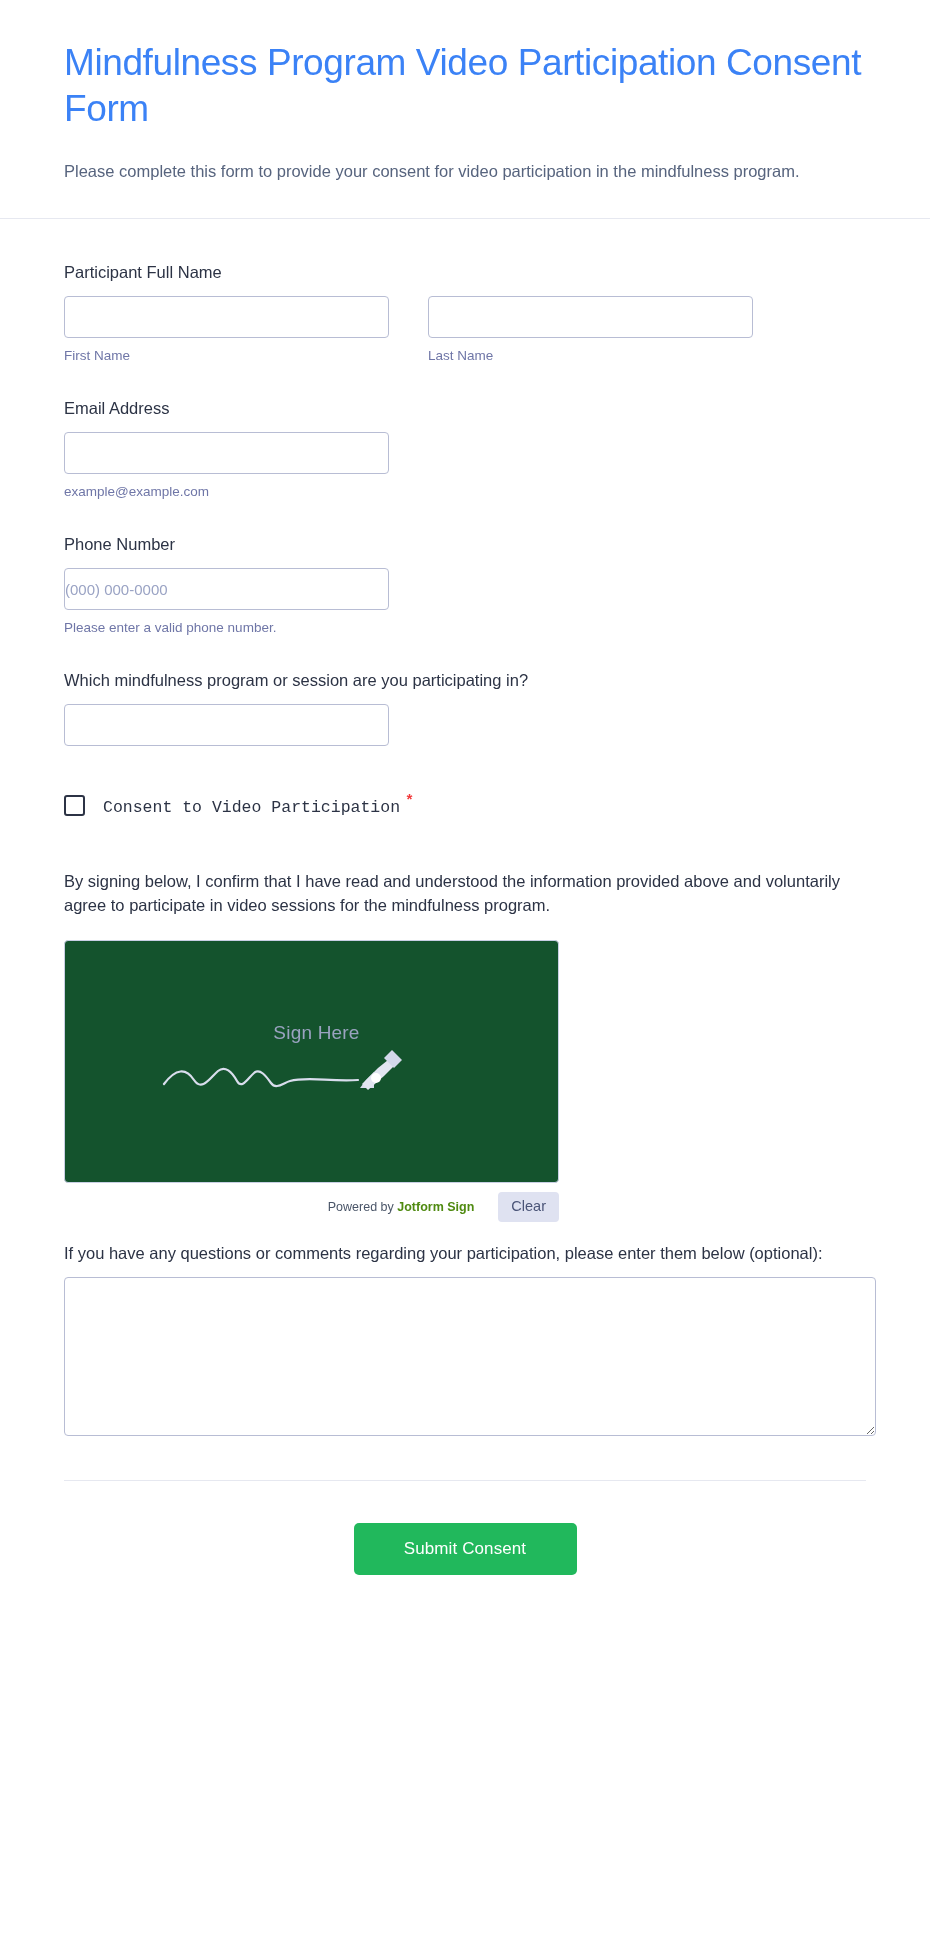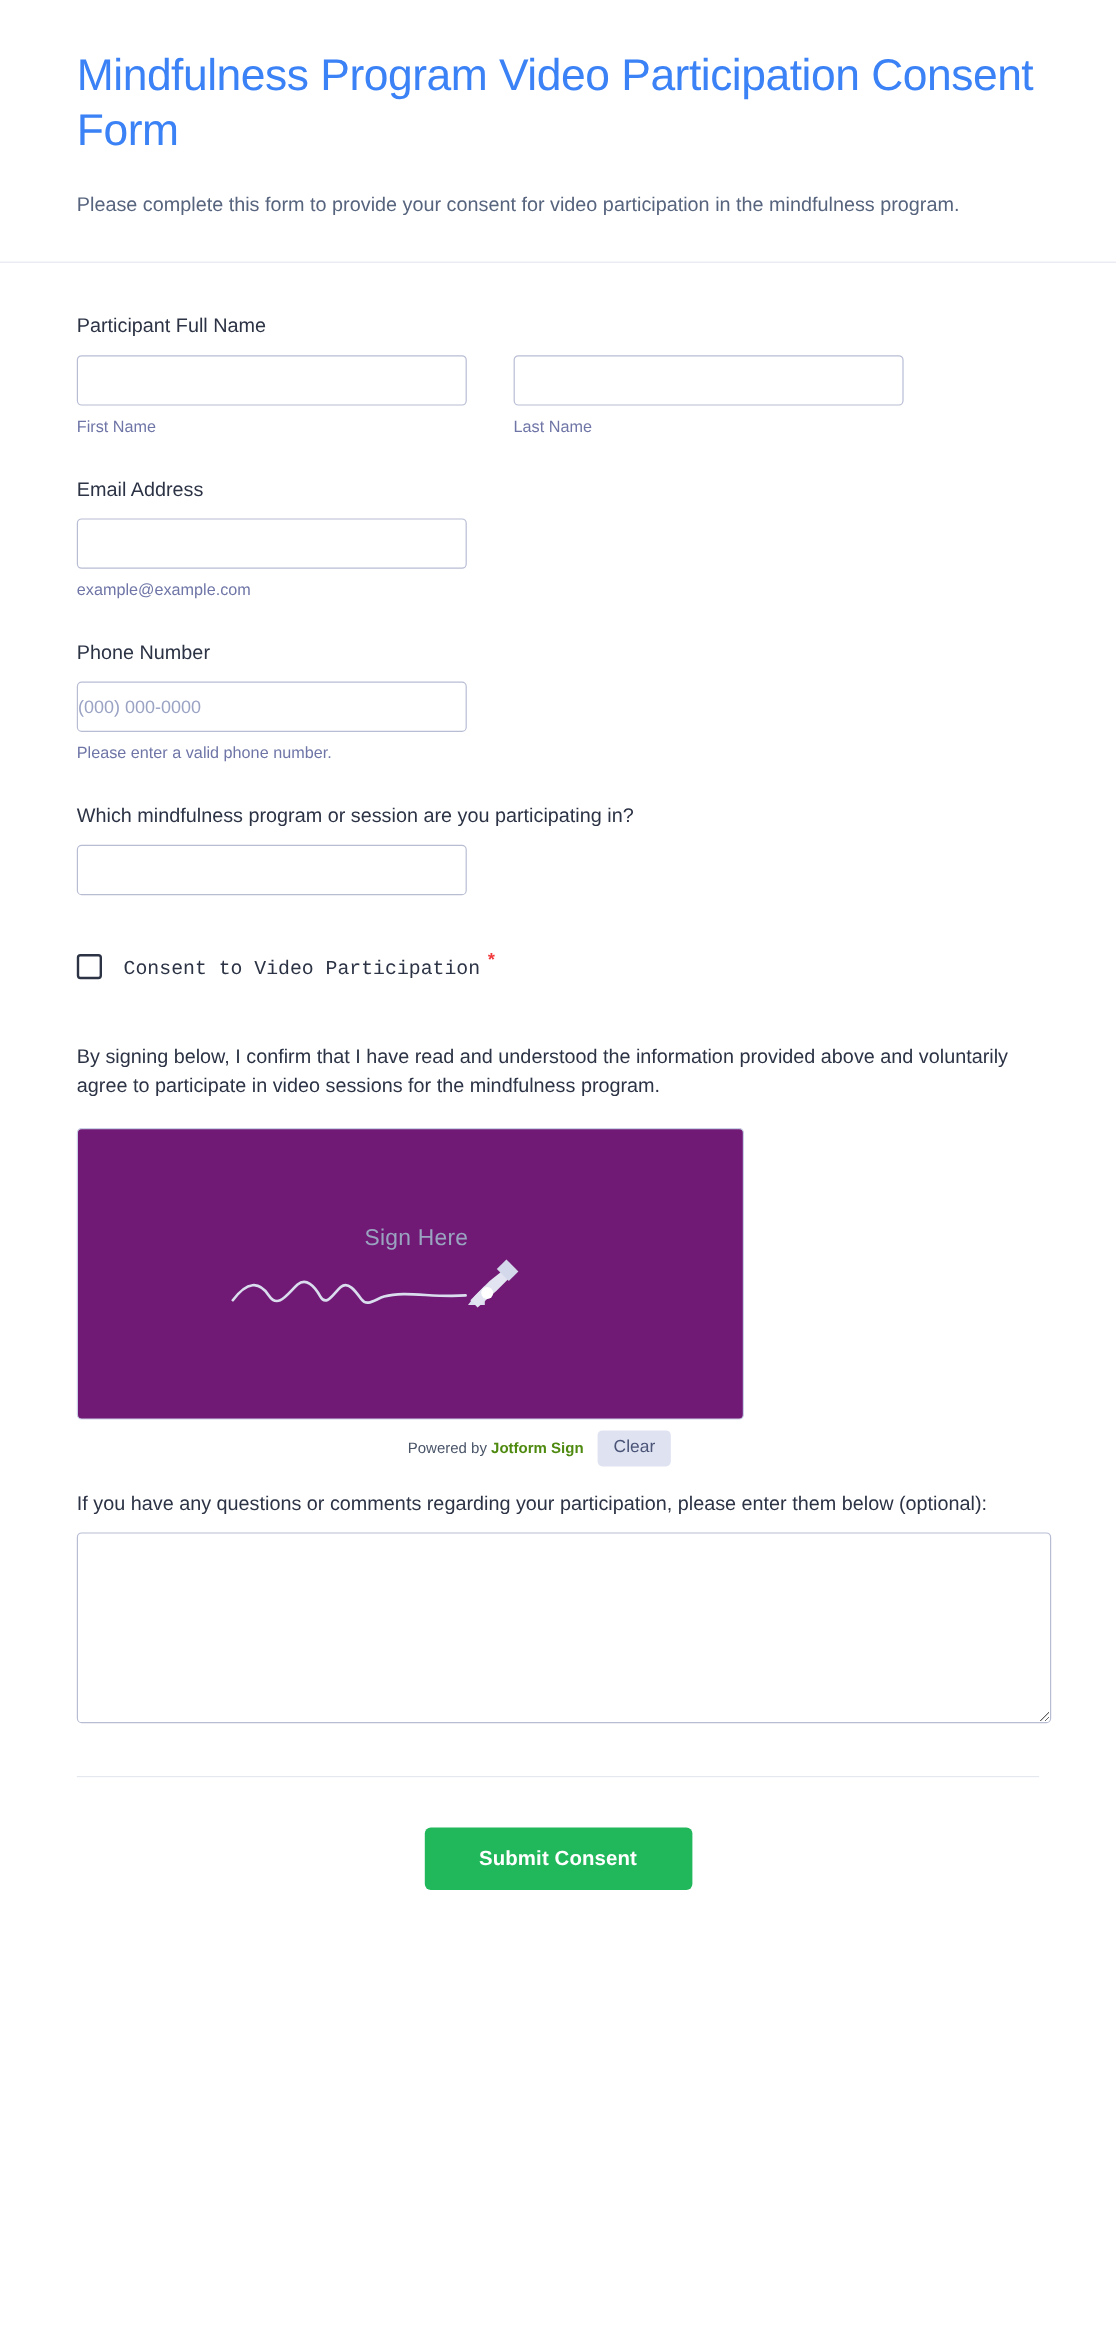--- a/index.html
+++ b/index.html
@@ -139,25 +139,25 @@
     line-height: 1.45;
     color: #2c3345;
     margin: 0 0 22px 0;
     max-width: 812px;
   }
 
   
   .sig-wrap { width: 495px; }
   .sig-pad {
     box-sizing: border-box;
-    width: 556px;
+    width: 495px;
     height: 243px;
     border: 1px solid #c9cfe4;
     border-radius: 4px;
-    background: #701a75;
+    background: #14532d;
     position: relative;
     overflow: hidden;
   }
   .sig-placeholder {
     position: absolute;
     left: 0; right: 0;
     top: 50%;
     transform: translateY(-50%);
     display: flex;
     flex-direction: column;
@@ -170,21 +170,21 @@
     letter-spacing: 0.2px;
     margin-left: 10px;
   }
   .sig-art {
     margin-top: -6px;
   }
   .sig-footer {
     display: flex;
     align-items: center;
     justify-content: flex-end;
-    gap: 12px;
+    gap: 24px;
     margin-top: 9px;
     width: 495px;
   }
   .powered-by {
     font-size: 12.5px;
     color: #4a5568;
     white-space: nowrap;
   }
   .powered-brand {
     color: #4f8a10;
@@ -230,21 +230,21 @@
   .form-footer {
     padding: 42px 0 60px 0;
     display: flex;
     justify-content: center;
   }
   .submit-btn {
     font-family: "Liberation Sans", sans-serif;
     background: #21b85c;
     color: #ffffff;
     font-size: 17px;
-    font-weight: 700;
+    font-weight: 400;
     border: none;
     border-radius: 5px;
     padding: 0 34px;
     height: 52px;
     min-width: 223px;
     cursor: pointer;
     letter-spacing: 0.1px;
   }
 </style>
 </head>

